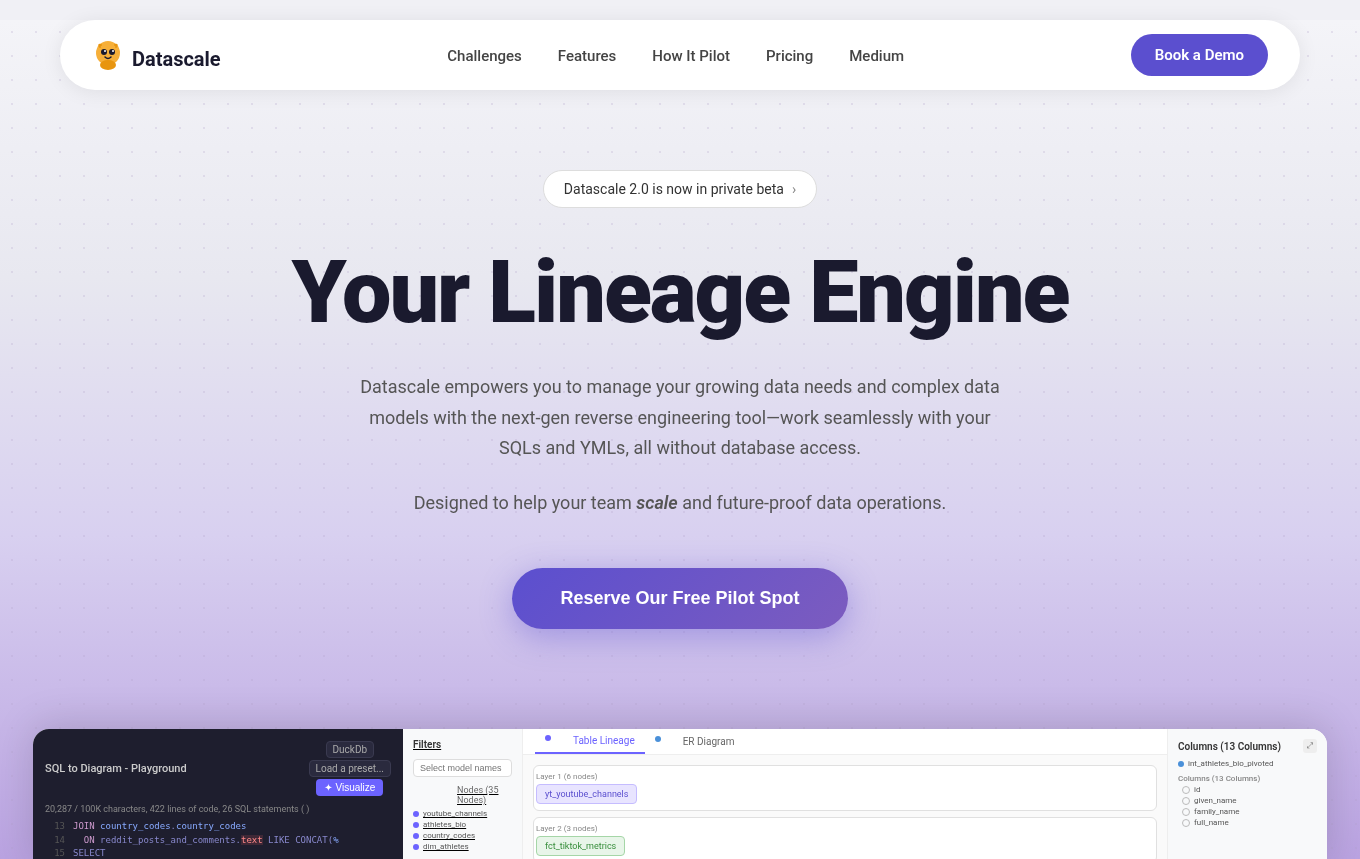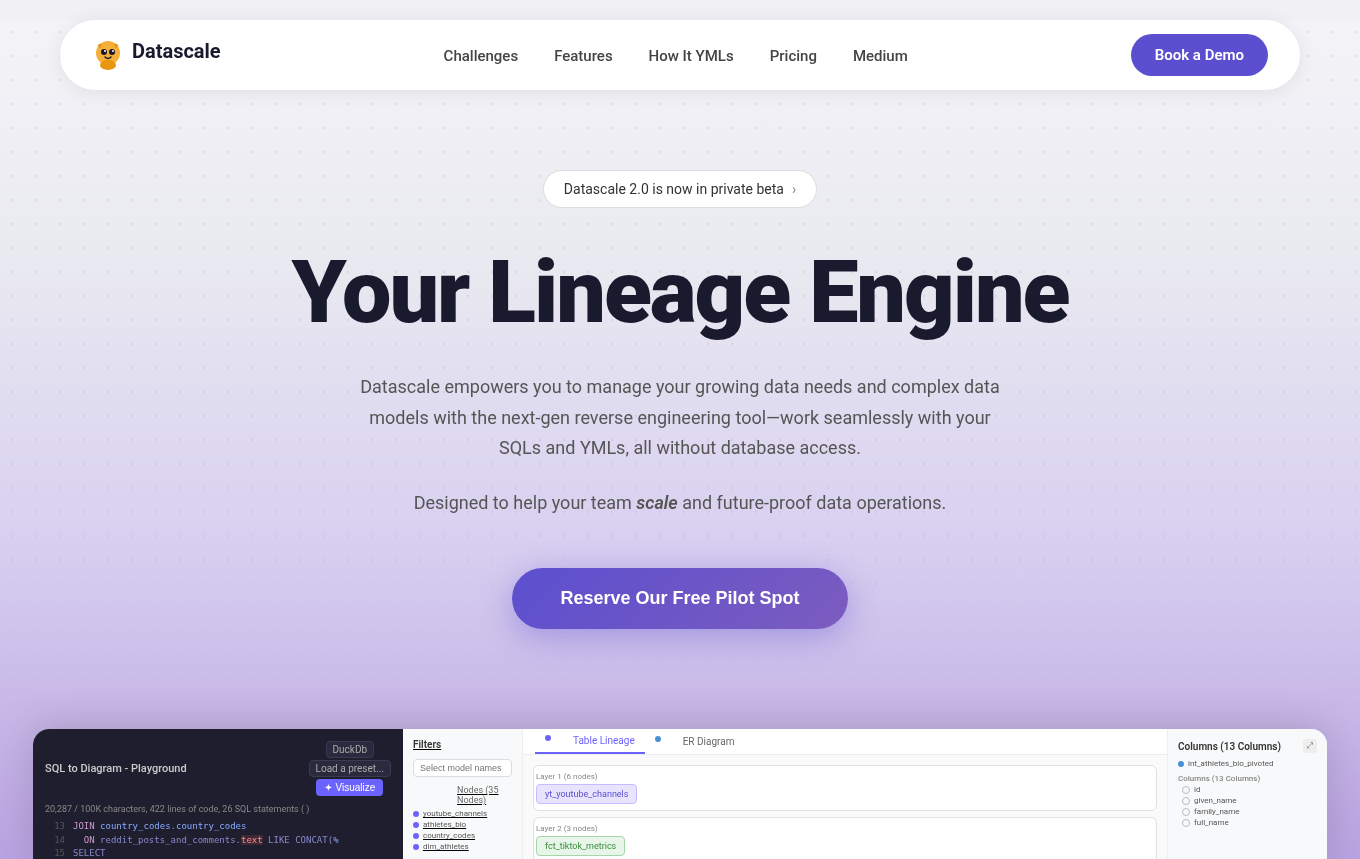--- a/index.html
+++ b/index.html
@@ -45,21 +45,21 @@
       justify-content: space-between;
       background: white;
       margin: 20px 60px;
       border-radius: 50px;
       padding: 14px 32px;
       box-shadow: 0 2px 20px rgba(0,0,0,0.08);
     }
 
     .nav-logo {
       display: flex;
-      align-items: flex-start;
+      align-items: flex-end;
       gap: 8px;
       font-weight: 700;
       font-size: 20px;
       color: #1a1a2e;
       text-decoration: none;
     }
 
     .logo-icon {
       width: 32px;
       height: 32px;
@@ -493,21 +493,21 @@
           <path d="M8 8 Q6 5 9 6" stroke="#e8950f" stroke-width="2" fill="none" stroke-linecap="round"></path>
           <path d="M24 8 Q26 5 23 6" stroke="#e8950f" stroke-width="2" fill="none" stroke-linecap="round"></path>
         </svg>
       </div>
       <span>Datascale</span>
     </a>
 
     <ul class="nav-links">
       <li><a href="#">Challenges</a></li>
       <li><a href="#">Features</a></li>
-      <li><a href="#">How It YMLs</a></li>
+      <li><a href="#">How It Pilot</a></li>
       <li><a href="#">Pricing</a></li>
       <li><a href="#">Medium</a></li>
     </ul>
 
     <a class="nav-cta" href="#">Book a Demo</a>
   </nav>
 
   <section class="hero">
 
     <div class="beta-badge">

